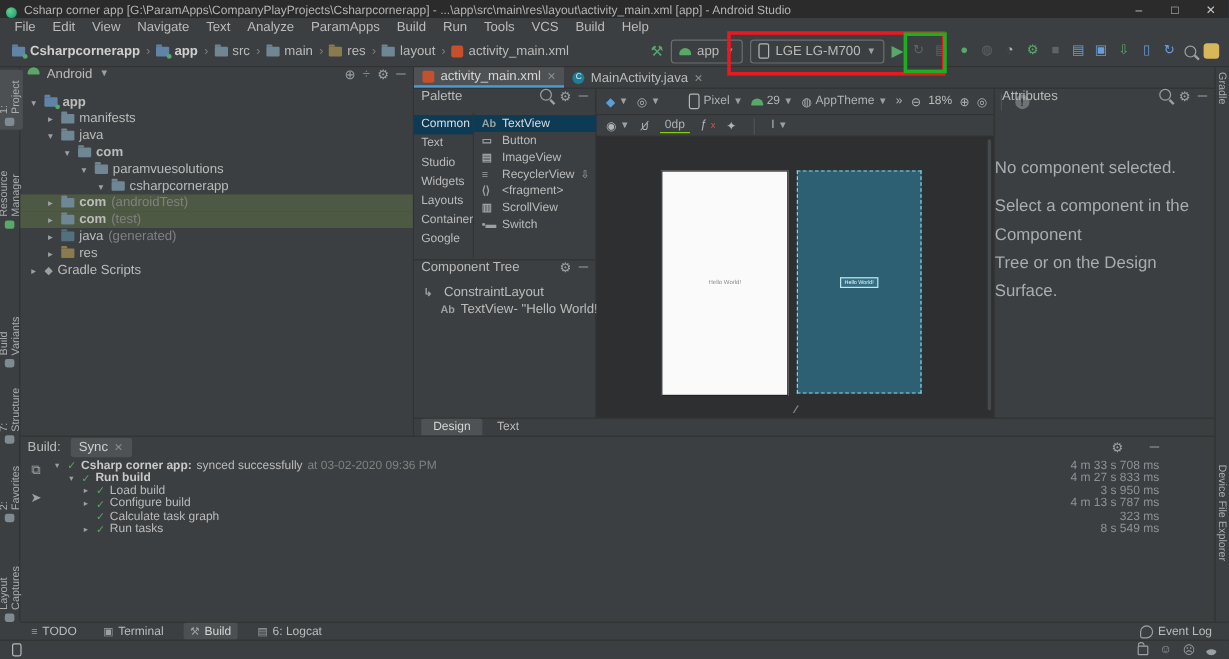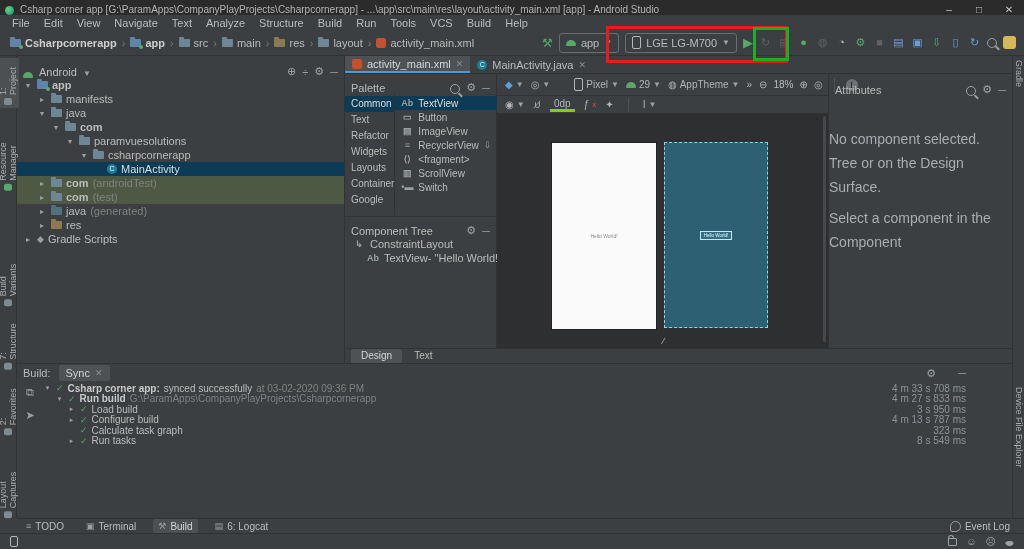--- a/index.html
+++ b/index.html
@@ -48,21 +48,21 @@
   
   #left-stripe{left:0;top:56px;width:17px;height:462px;border-right:1px solid #323232;box-sizing:border-box;display:flex;flex-direction:column;align-items:center}
   #right-stripe{right:0;top:56px;width:12px;height:462px;border-left:1px solid #323232;box-sizing:border-box;display:flex;flex-direction:column;align-items:center}
   .vtab{writing-mode:vertical-rl;transform:rotate(180deg);font-size:9px;color:#a9adb0;display:flex;align-items:center;gap:3px}
   .vtab.sel{background:#4c5052;border-radius:2px;padding:3px 1px}
   .vtab-r{writing-mode:vertical-rl;font-size:9px;color:#a9adb0}
   .mini-ic{width:8px;height:8px;border-radius:2px;background:#7f8b91;writing-mode:horizontal-tb}
   .mini-ic.green{background:#59a869}
   
   #project-panel{left:17px;top:56px;width:328px;height:307px;border-right:1px solid #323232;box-sizing:border-box}
-  .panel-header{height:22px;display:flex;align-items:flex-end;padding:0 6px;gap:6px;box-sizing:border-box}
+  .panel-header{height:22px;display:flex;align-items:flex-start;padding:0 6px;gap:6px;box-sizing:border-box}
   .ph-ic{color:#9aa0a3;font-size:11px}
   #project-tree{font-size:11px}
   .tree-row{height:14px;display:flex;align-items:center;gap:4px;white-space:nowrap}
   .tree-row .chev{width:10px;text-align:center;color:#9aa0a3;font-size:8px;flex:0 0 auto}
   .tree-row.selected{background:#0d3a54;color:#d8dee2}
   .tree-row.testhl{background:#4d5943}
   .cls-ic{width:10px;height:10px;border-radius:50%;background:#1f7d95;color:#dff3f8;font-size:7px;line-height:10px;text-align:center;flex:0 0 auto}
   
   #editor{left:345px;top:56px;width:667px;height:307px;box-sizing:border-box}
   #tab-row{height:18px;display:flex;align-items:flex-end;border-bottom:1px solid #323232;box-sizing:border-box}
@@ -72,21 +72,21 @@
   #editor-body{display:flex;height:274px}
   #left-col{width:152px;border-right:1px solid #323232;box-sizing:border-box;display:flex;flex-direction:column}
   #palette{height:143px;border-bottom:1px solid #323232;box-sizing:border-box}
   #pal-body{display:flex;height:121px}
   #pal-cats{width:52px;border-right:1px solid #323232;box-sizing:border-box;padding-top:2px}
   .pal-cat{height:16px;line-height:16px;padding-left:6px;font-size:10px}
   .pal-cat.sel{background:#0d3a54;color:#d8dee2}
   #pal-items{flex:1;padding-top:2px}
   .pal-item{height:14px;display:flex;align-items:center;gap:5px;padding-left:6px;font-size:10px;white-space:nowrap}
   .pal-item.sel{background:#0d3a54;color:#d8dee2}
-  .pi-ic{width:12px;text-align:center;color:#9aa0a3;font-size:9px;font-weight:bold;flex:0 0 auto}
+  .pi-ic{width:12px;text-align:left;color:#9aa0a3;font-size:9px;font-weight:bold;flex:0 0 auto}
   .dl{margin-left:auto;margin-right:6px;color:#9aa0a3;font-size:9px}
   #component-tree{flex:1;display:flex;flex-direction:column}
   .ct-row{height:14px;display:flex;align-items:center;gap:5px;padding-left:8px;font-size:11px;white-space:nowrap}
   
   #design-col{flex:1;display:flex;flex-direction:column;min-width:0}
   #design-tb1{height:22px;display:flex;align-items:center;gap:7px;padding:0 8px;border-bottom:1px solid #323232;box-sizing:border-box;font-size:10px}
   #design-tb2{height:18px;display:flex;align-items:center;gap:9px;padding:0 8px;border-bottom:1px solid #323232;box-sizing:border-box;font-size:10px}
   .tbi{color:#b0b4b6;display:flex;align-items:center;gap:3px}
   .blue{color:#5aa0d8}
   .zoomgrp{margin-left:auto;display:flex;align-items:center;gap:6px}
@@ -143,21 +143,21 @@
   <span class="wbtn">✕</span>
 </div>
 
 <div id="menubar" class="abs">
     <span class="menu-item">File</span>
     <span class="menu-item">Edit</span>
     <span class="menu-item">View</span>
     <span class="menu-item">Navigate</span>
     <span class="menu-item">Text</span>
     <span class="menu-item">Analyze</span>
-    <span class="menu-item">Structure</span>
+    <span class="menu-item">ParamApps</span>
     <span class="menu-item">Build</span>
     <span class="menu-item">Run</span>
     <span class="menu-item">Tools</span>
     <span class="menu-item">VCS</span>
     <span class="menu-item">Build</span>
     <span class="menu-item">Help</span>
   </div>
 
 <div id="navbar" class="abs">
   <div id="breadcrumbs" class="row">
@@ -280,25 +280,20 @@
       <div class="tree-row" style="padding-left: 48px;">
         <span class="chev">▾</span>
         <span class="fold"></span>
         <span>paramvuesolutions</span>
       </div>
       <div class="tree-row" style="padding-left: 62px;">
         <span class="chev">▾</span>
         <span class="fold"></span>
         <span>csharpcornerapp</span>
       </div>
-      <div class="tree-row selected" style="padding-left: 76px;">
-        <span class="chev"></span>
-        <span class="cls-ic">C</span>
-        <span>MainActivity</span>
-      </div>
       <div class="tree-row testhl" style="padding-left: 20px;">
         <span class="chev">▸</span>
         <span class="fold"></span>
         <span><b>com</b></span>
         <span class="dim">(androidTest)</span>
       </div>
       <div class="tree-row testhl" style="padding-left: 20px;">
         <span class="chev">▸</span>
         <span class="fold"></span>
         <span><b>com</b></span>
@@ -343,21 +338,21 @@
           <span>Palette</span>
           <span class="grow"></span>
           <span class="mag"></span>
           <span class="ph-ic">⚙</span>
           <span class="ph-ic">─</span>
         </div>
         <div id="pal-body">
           <div id="pal-cats">
               <div class="pal-cat sel">Common</div>
               <div class="pal-cat">Text</div>
-              <div class="pal-cat">Refactor</div>
+              <div class="pal-cat">Studio</div>
               <div class="pal-cat">Widgets</div>
               <div class="pal-cat">Layouts</div>
               <div class="pal-cat">Container</div>
               <div class="pal-cat">Google</div>
             </div>
           <div id="pal-items">
               <div class="pal-item sel">
                 <span class="pi-ic">Ab</span>
                 <span>TextView</span>
               </div>
@@ -434,21 +429,21 @@
           <span>18%</span>
           <span class="tbi">⊕</span>
           <span class="tbi">◎</span>
           <span class="sep"></span>
           <span class="errchip">!</span>
         </span>
       </div>
       <div id="design-tb2">
         <span class="tbi">◉<span class="caret">▼</span></span>
         <span class="tbi">∪̸</span>
-        <span class="tbi" style="border-bottom:3px solid #84cc16;padding:0 4px">
+        <span class="tbi" style="border-bottom:1px solid #84cc16;padding:0 4px">
             <span>0dp</span>
           </span>
         <span class="tbi">ƒ<span style="color:#c75450;font-size:8px">x</span></span>
         <span class="tbi">✦</span>
         <span class="sep"></span>
         <span class="tbi">I<span class="caret">▼</span></span>
       </div>
       <div id="canvas">
         <div id="phones">
           <div id="phone-design" class="phone">
@@ -466,22 +461,22 @@
     <div id="attr-col">
       <div class="panel-header">
         <span>Attributes</span>
         <span class="grow"></span>
         <span class="mag"></span>
         <span class="ph-ic">⚙</span>
         <span class="ph-ic">─</span>
       </div>
       <div id="attr-empty">
         <div>No component selected.</div>
+        <div style="margin-top:8px">Select a component in the Component</div>
         <div>Tree or on the Design Surface.</div>
-        <div style="margin-top:8px">Select a component in the Component</div>
       </div>
     </div>
   </div>
   <div id="design-tabs">
       <span class="dtab sel">Design</span>
       <span class="dtab">Text</span>
     </div>
 </div>
 
 <div id="build-panel" class="abs">
@@ -506,21 +501,20 @@
           <span class="check">✓</span>
           <b style="color: rgb(201, 201, 201);">Csharp corner app:</b>
           <span> synced successfully</span>
           <span class="dim"> at 03-02-2020 09:36 PM</span>
           <span class="btime">4 m 33 s 708 ms</span>
         </div>
         <div class="build-row" style="padding-left: 12px;">
           <span class="chev">▾</span>
           <span class="check">✓</span>
           <b style="color: rgb(201, 201, 201);">Run build</b>
-          <span class="dim"> G:\ParamApps\CompanyPlayProjects\Csharpcornerapp</span>
           <span class="btime">4 m 27 s 833 ms</span>
         </div>
         <div class="build-row" style="padding-left: 24px;">
           <span class="chev">▸</span>
           <span class="check">✓</span>
           <span>Load build</span>
           <span class="btime">3 s 950 ms</span>
         </div>
         <div class="build-row" style="padding-left: 24px;">
           <span class="chev">▸</span>

